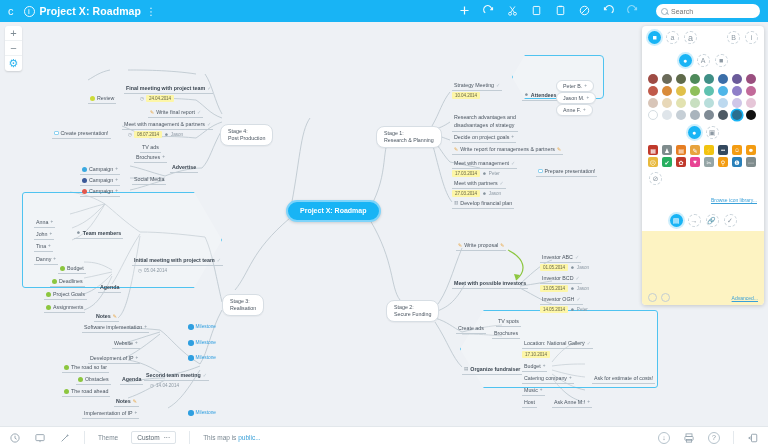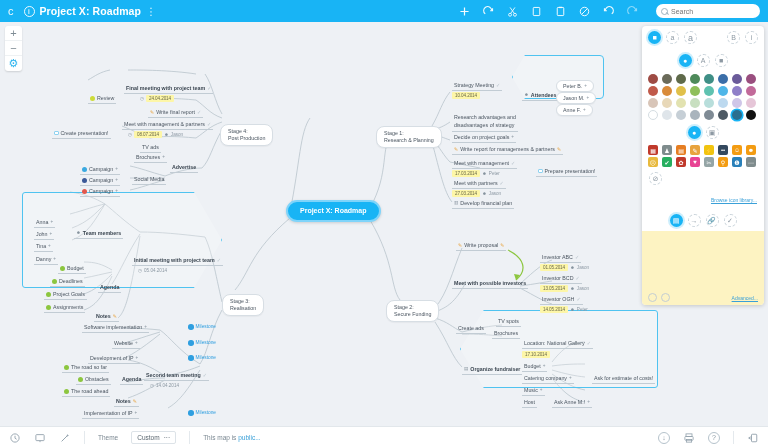--- a/index.html
+++ b/index.html
@@ -17,21 +17,21 @@
     padding: 0 8px; color: #fff;
   }
   .tb-back { font-size: 11px; opacity: .95; margin-right: 10px; cursor: pointer; }
   .tb-info {
     width: 11px; height: 11px; border: 1px solid rgba(255,255,255,.9);
     border-radius: 50%; font-size: 8px; line-height: 9px; text-align: center;
     margin-right: 5px;
   }
   .tb-title { font-size: 10.5px; font-weight: 600; letter-spacing: .1px; }
   .tb-dots { font-size: 10px; margin-left: 5px; opacity: .9; }
-  .tb-tools { margin-left: auto; display: flex; align-items: flex-end; gap: 11px; }
+  .tb-tools { margin-left: auto; display: flex; align-items: flex-start; gap: 11px; }
   .tb-ico { width: 13px; height: 13px; opacity: .95; cursor: pointer; }
   .tb-ico svg { display: block; width: 13px; height: 13px; }
   .tb-search {
     width: 104px; height: 14px; background: #fff; border-radius: 7px;
     display: flex; align-items: center; padding: 0 5px; margin-left: 6px;
   }
   .tb-search .mag { width: 7px; height: 7px; border: 1.1px solid #9fb3c0; border-radius: 50%; position: relative; }
   .tb-search .mag::after { content: ''; position: absolute; right: -2px; bottom: -1px; width: 3px; height: 1.1px; background: #9fb3c0; transform: rotate(45deg); }
   .tb-search input {
     border: 0; outline: 0; font-size: 7px; color: #9aa7b0;

